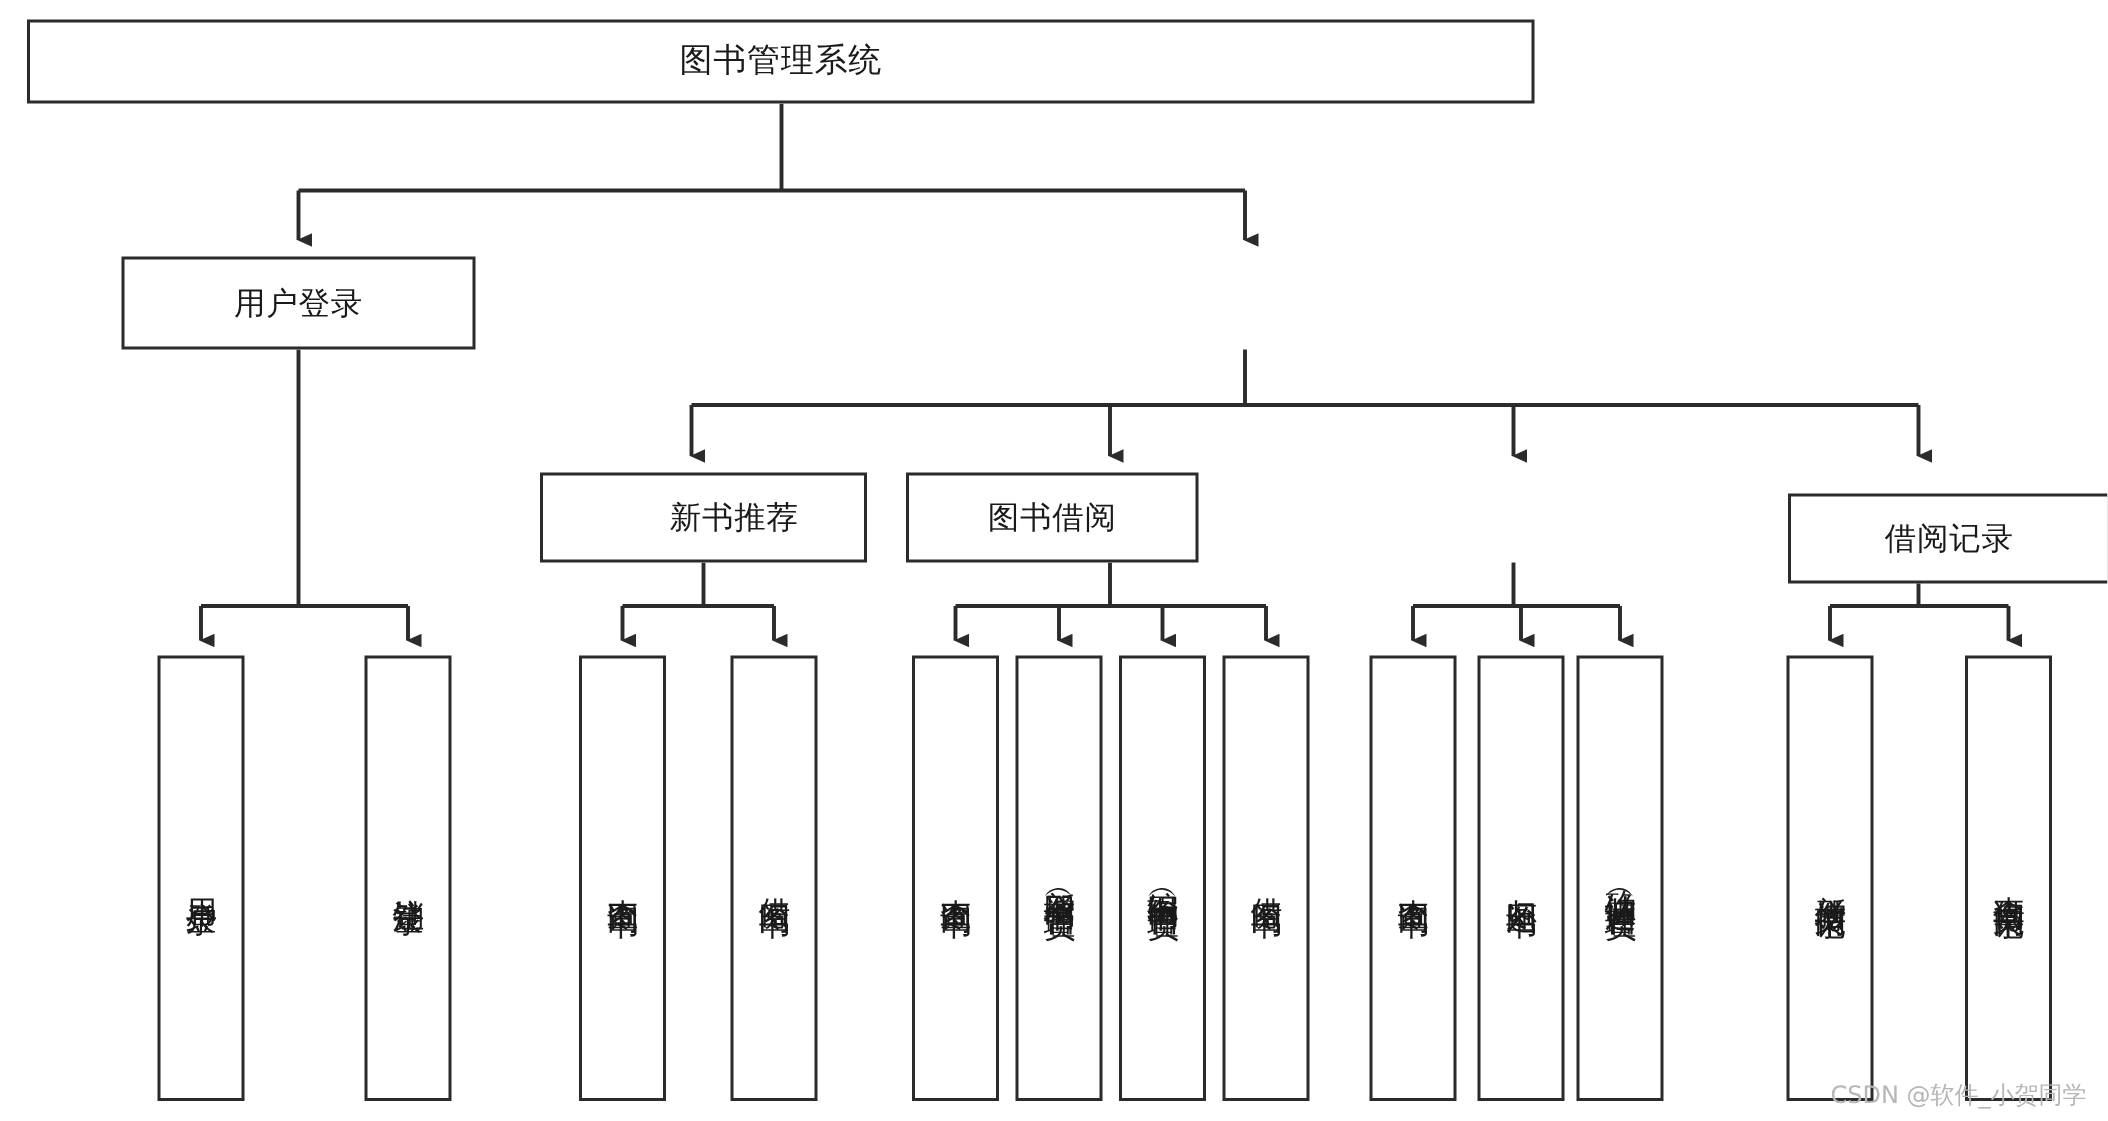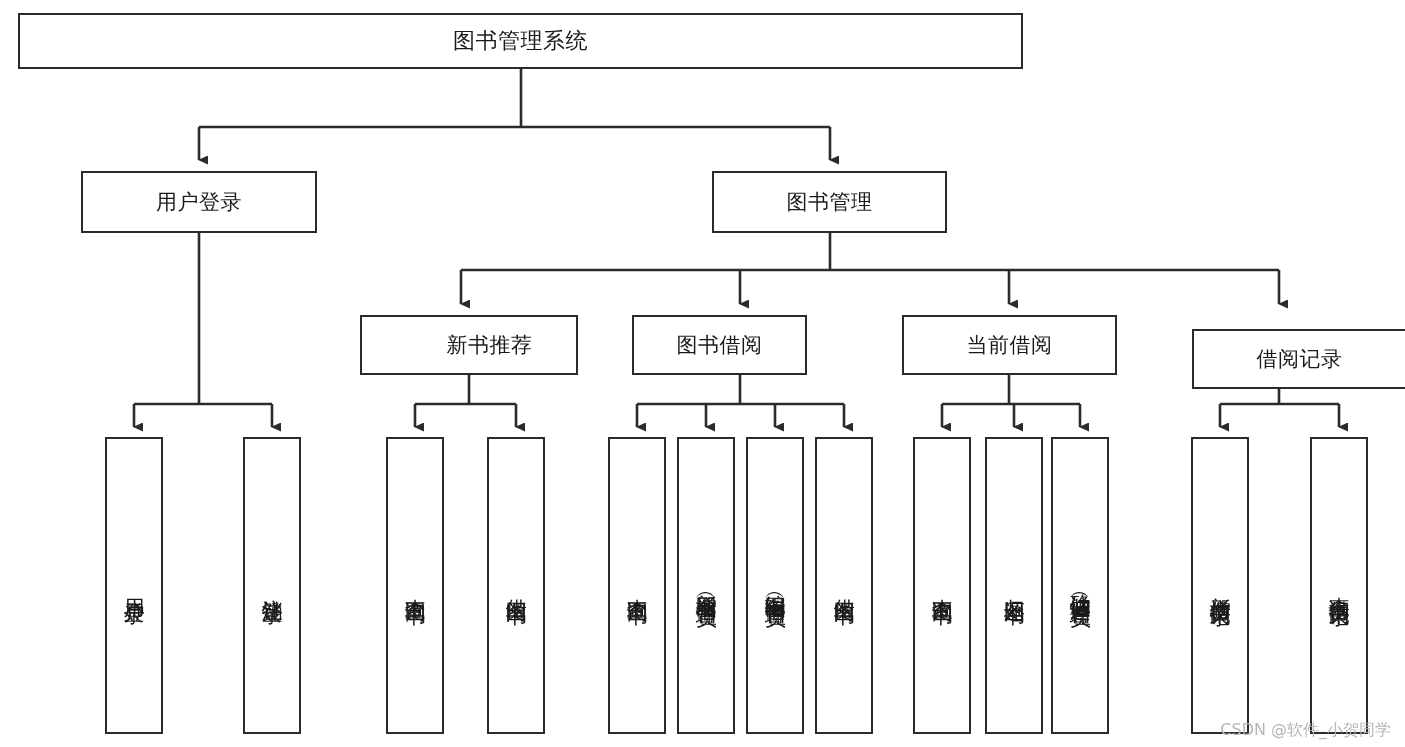--- a/index.html
+++ b/index.html
@@ -140,32 +140,26 @@
     </g>
   </svg>
 
   <div class="node root horizontal" style="left: 18px; top: 13px; width: 1005px; height: 56px;">
     <span class="node-label">图书管理系统</span>
   </div>
 
   <div class="node horizontal" style="left: 81px; top: 171px; width: 236px; height: 62px;">
     <span class="node-label">用户登录</span>
   </div>
-  <div class="node horizontal" style="left: 712px; top: 171px; width: 235px; height: 62px;">
-    <span class="node-label">图书管理</span>
-  </div>
 
   <div class="node horizontal" style="left: 360px; top: 315px; width: 218px; height: 60px; padding-left: 41px;">
     <span class="node-label">新书推荐</span>
   </div>
-  <div class="node horizontal" style="left: 632px; top: 315px; width: 175px; height: 60px;">
+  <div class="node horizontal" style="left: 604px; top: 315px; width: 195px; height: 60px;">
     <span class="node-label">图书借阅</span>
-  </div>
-  <div class="node horizontal" style="left: 902px; top: 315px; width: 215px; height: 60px;">
-    <span class="node-label">当前借阅</span>
   </div>
   <div class="node horizontal" style="left: 1172px; top: 329px; width: 215px; height: 60px; margin-left: 20px;">
     <span class="node-label">借阅记录</span>
   </div>
 
   <div class="node vertical" style="left: 105px; top: 437px; width: 58px; height: 297px;">
     <span class="node-label" style="margin-top: 142.5px;">用户登录</span>
   </div>
   <div class="node vertical" style="left: 243px; top: 437px; width: 58px; height: 297px;">
     <span class="node-label" style="margin-top: 142.5px;">注销登录</span>

